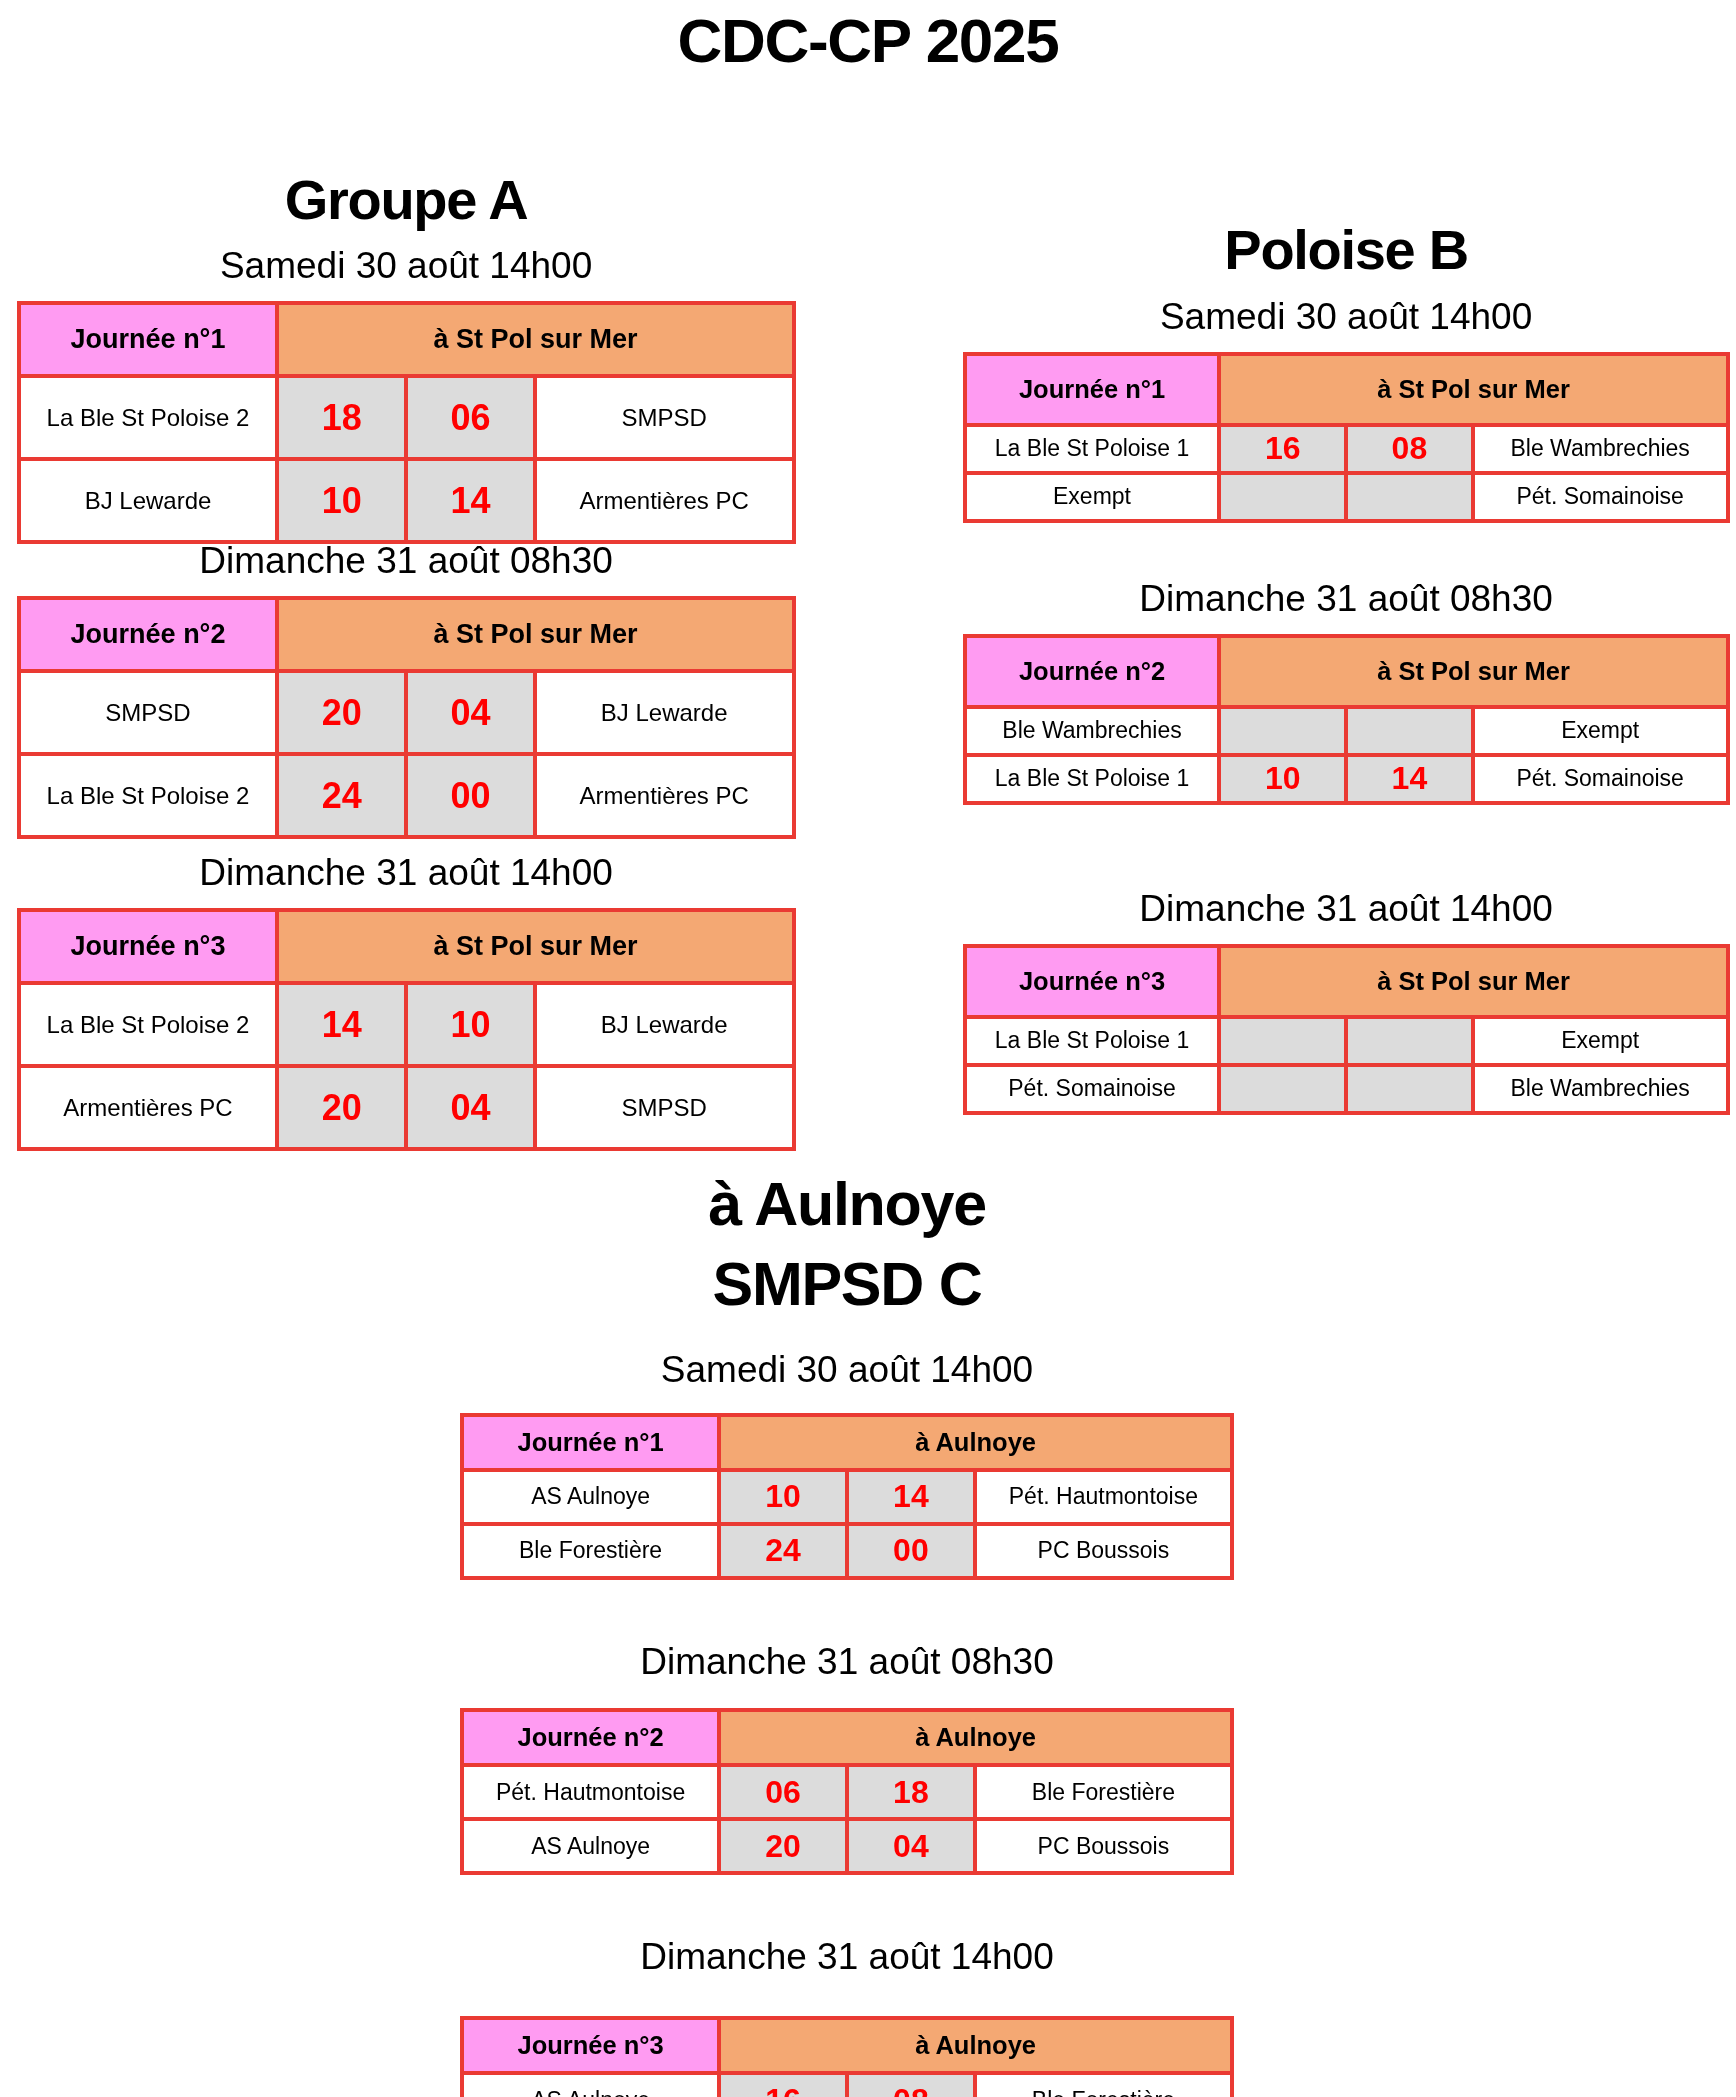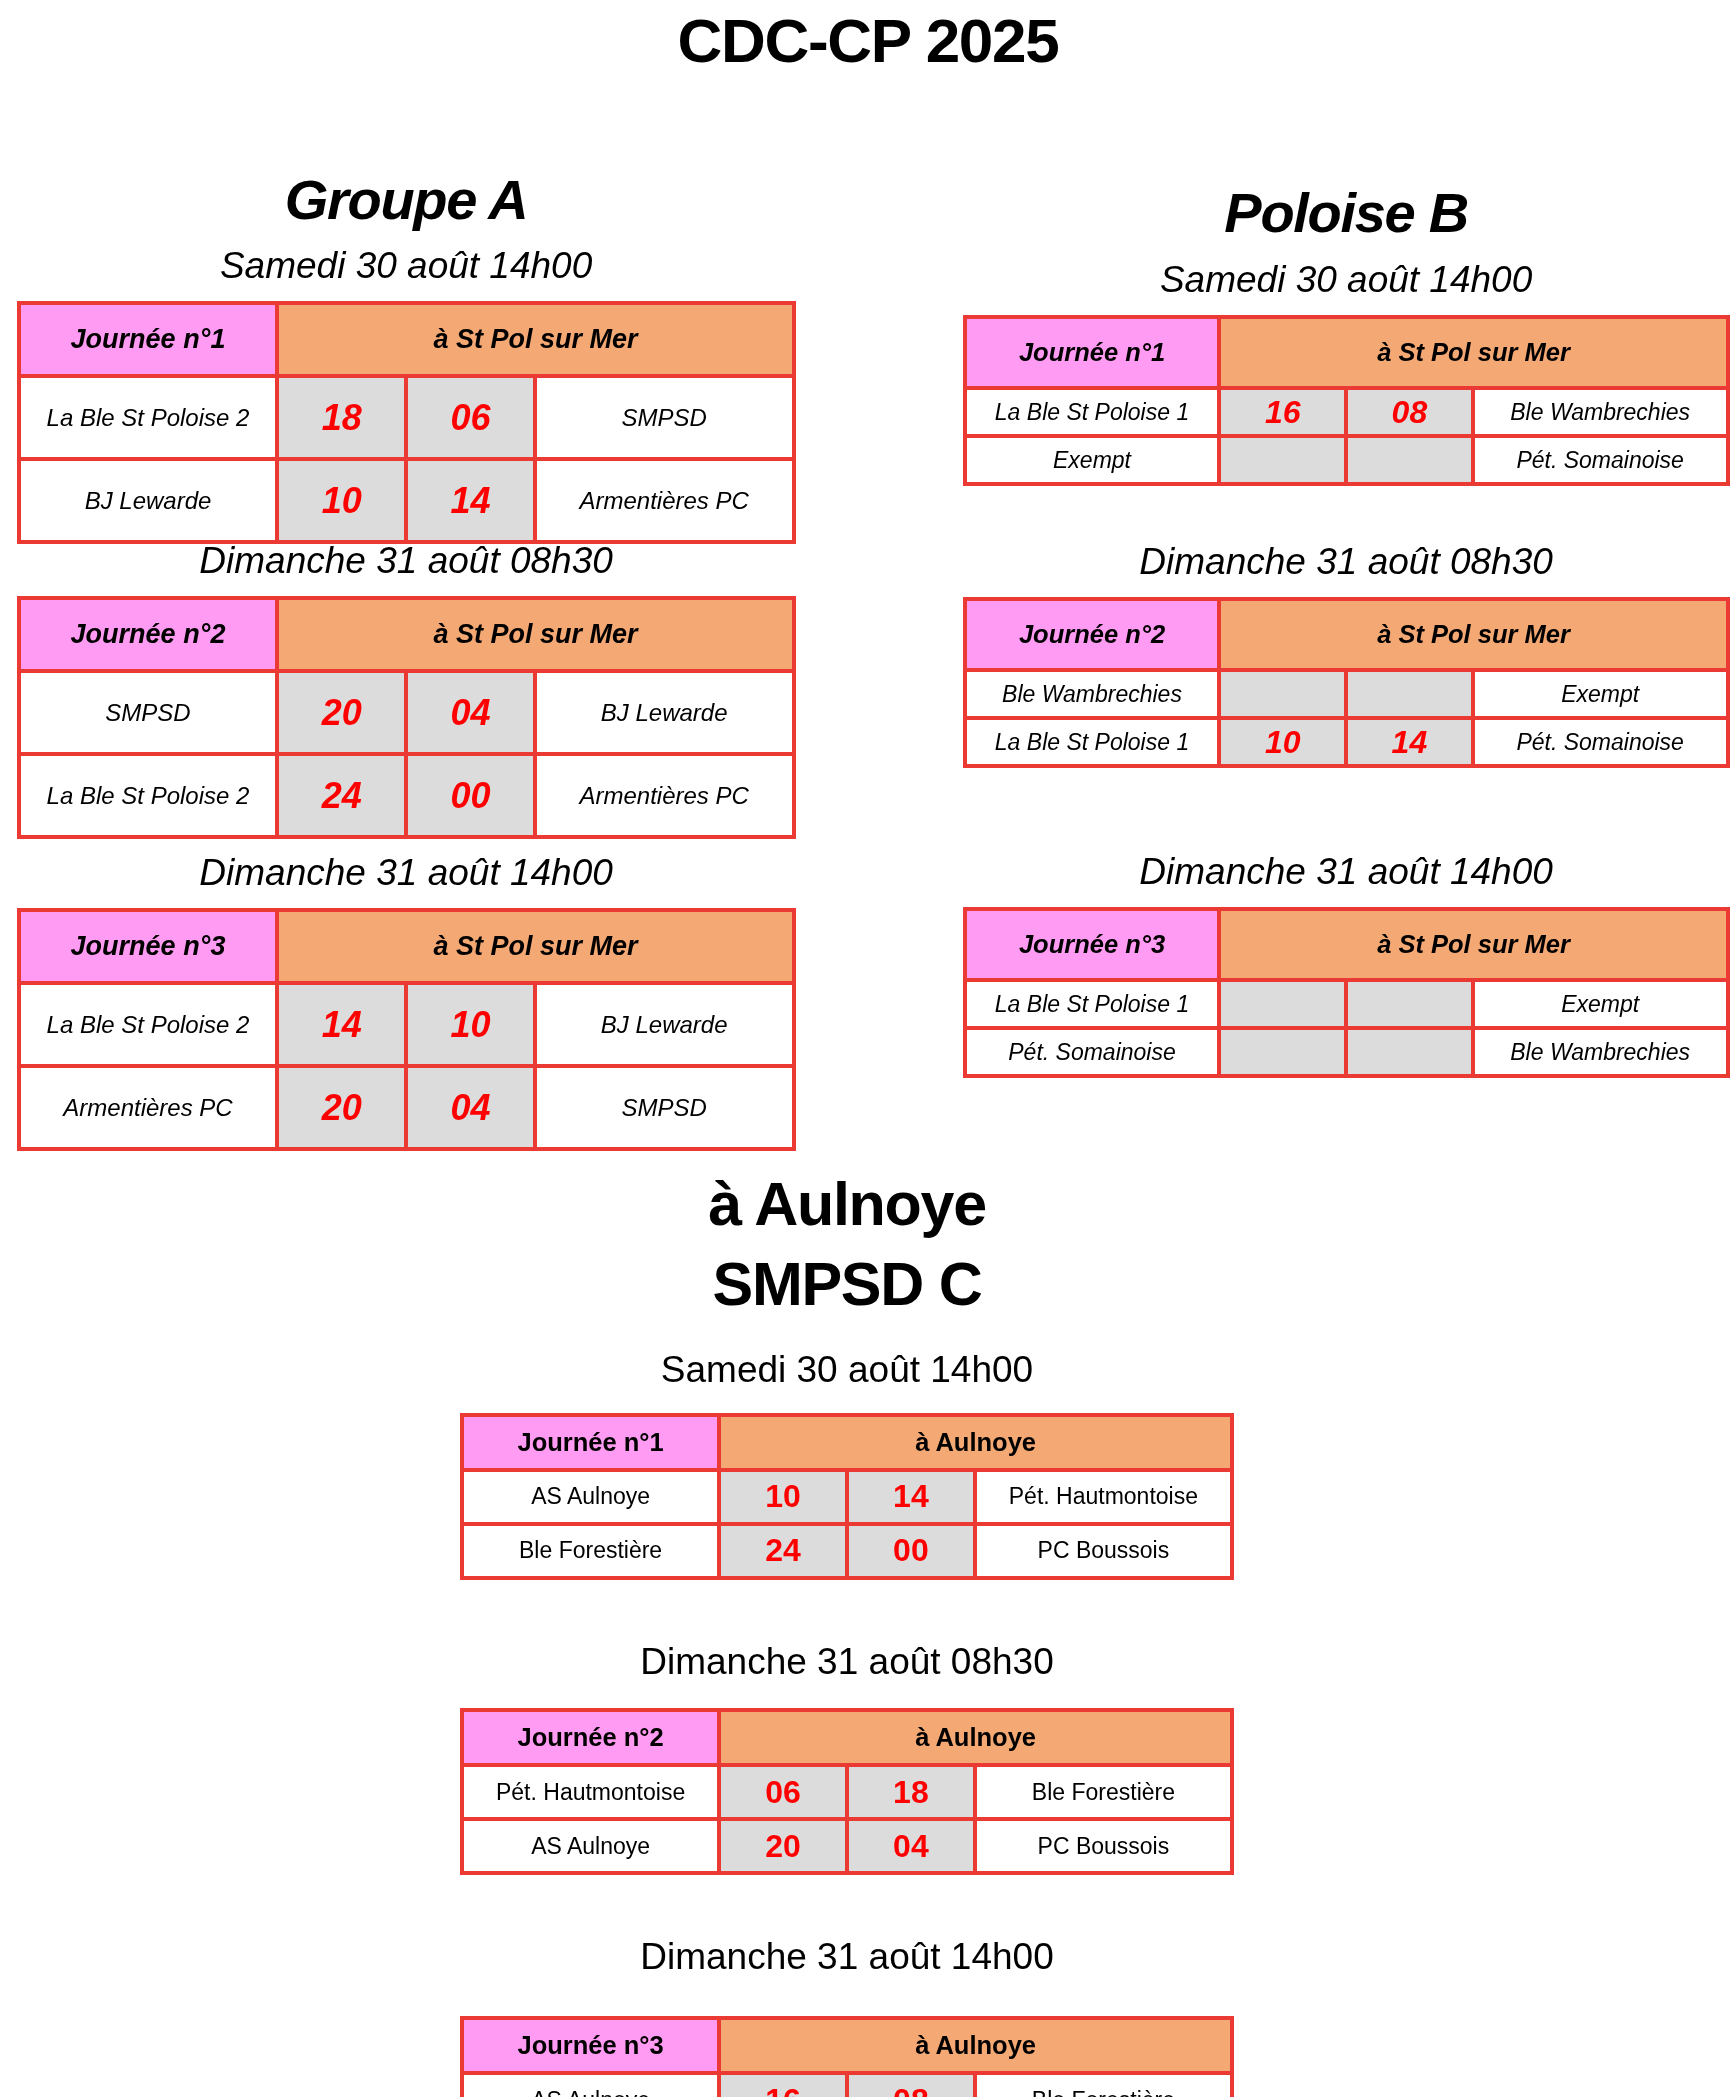--- a/index.html
+++ b/index.html
@@ -37,22 +37,21 @@
   .title-line {
     font-size: 62px;
     font-weight: 900;
     letter-spacing: -1.3px;
     line-height: 1.18;
   }
 
   
   .columns {
     display: flex;
-    align-items: flex-start;
-    font-style: italic;
+    align-items: center;
   }
   .col { flex: 0 0 auto; }
   .col-a { width: 779px; margin-left: 16.6px; }
   .col-b { width: 767px; margin-left: 167px; }
 
   .group-heading-wrap { height: 91px; display: flex; align-items: center; justify-content: center; }
   .col-b .group-heading-wrap { height: 105px; padding-top: 12.7px; }
   .group-heading {
     font-size: 56px;
     font-weight: 900;

